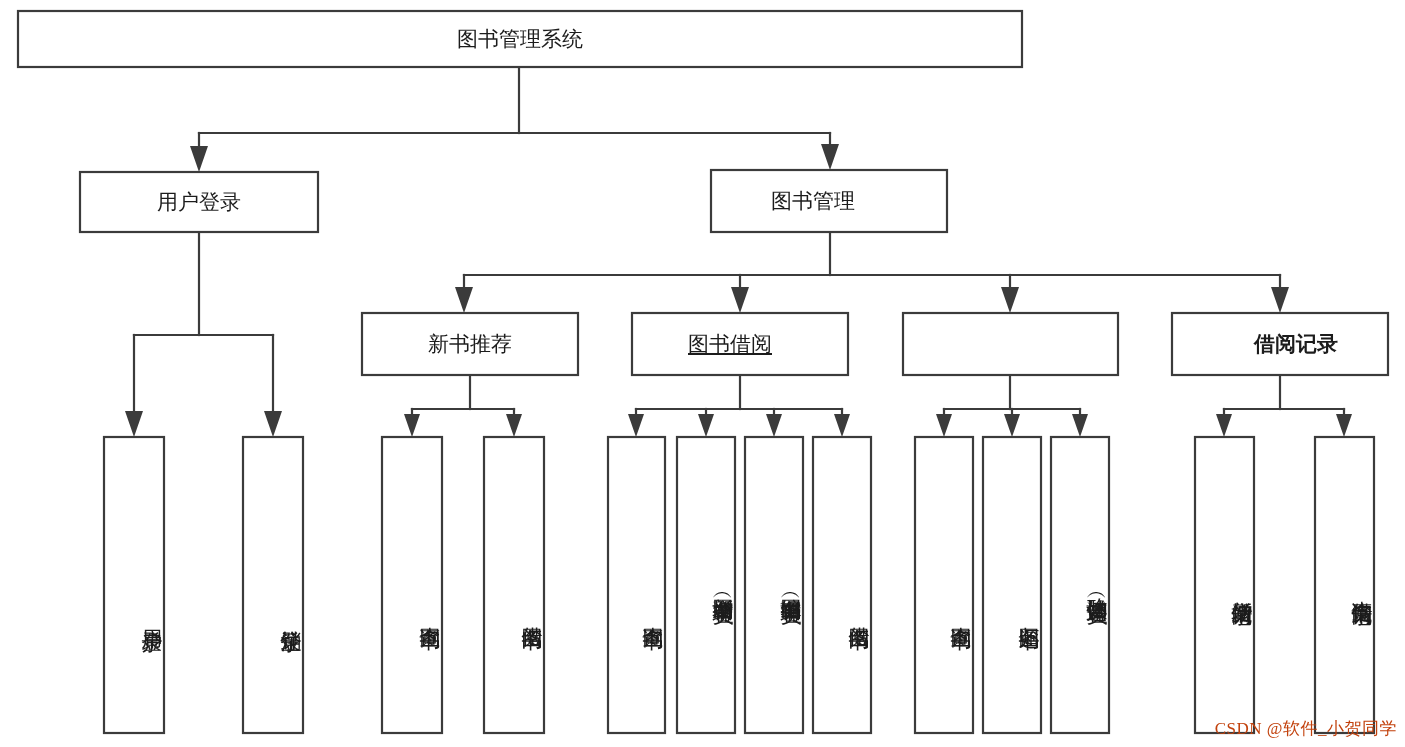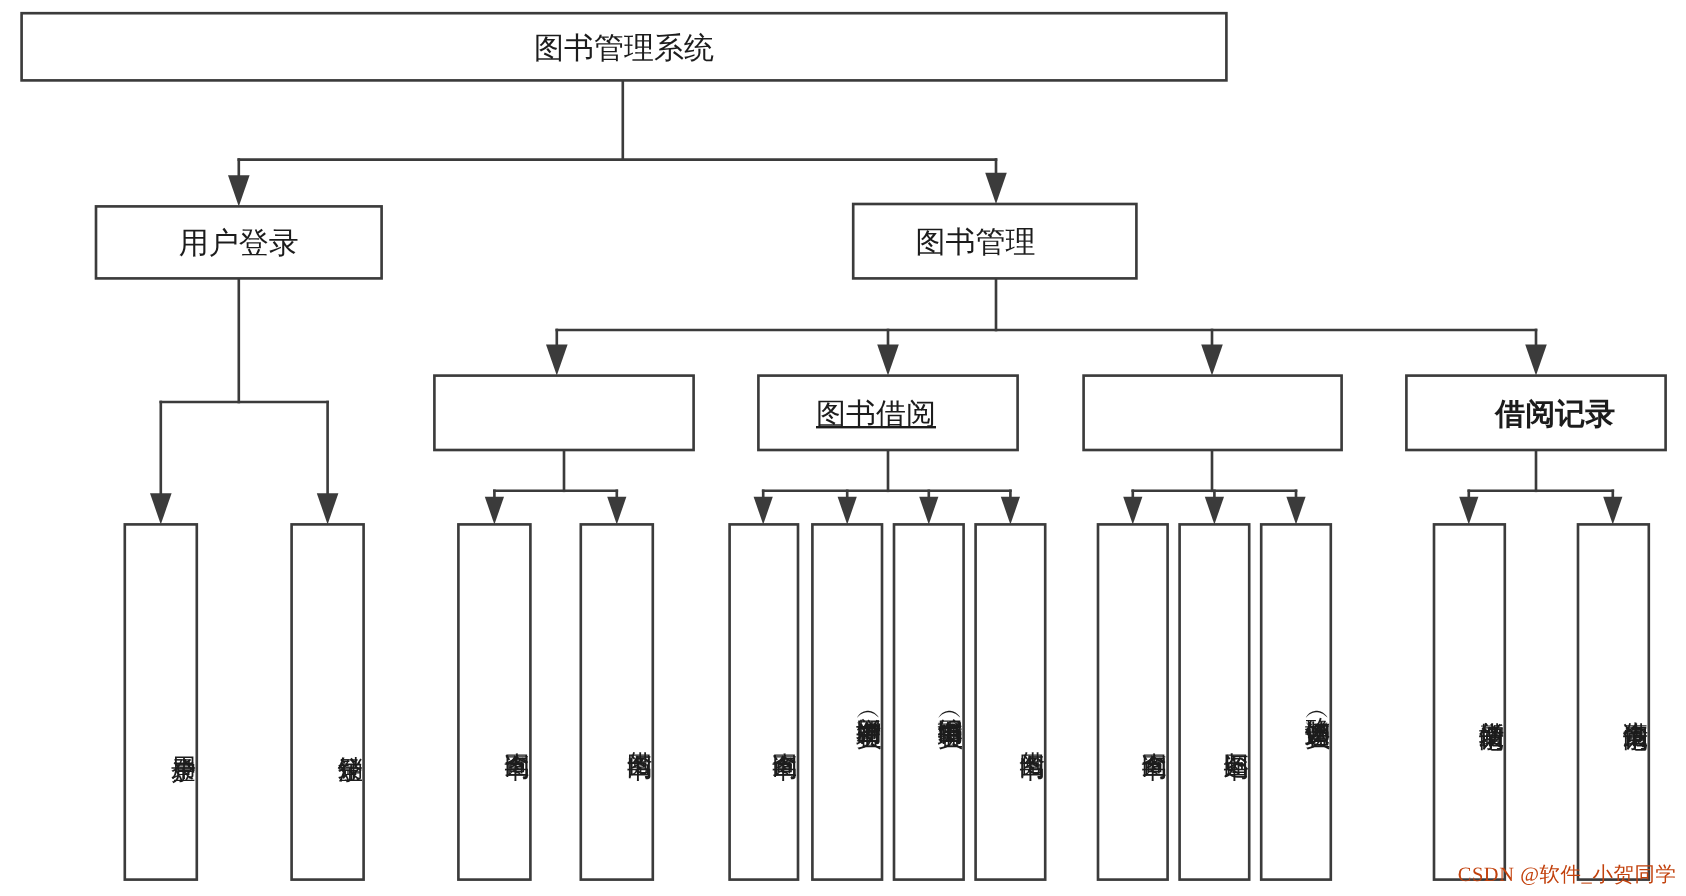--- a/index.html
+++ b/index.html
@@ -54,21 +54,21 @@
     white-space: nowrap;
     text-align: center;
     display: flex;
     align-items: flex-start;
     justify-content: center;
     pointer-events: none;
   }
   .hlabel {
     position: absolute;
     font-family: "Liberation Sans", "DejaVu Sans", sans-serif;
-    font-size: 25px;
+    font-size: 21px;
     color: #1c1c1c;
     display: flex;
     align-items: center;
     justify-content: center;
     pointer-events: none;
   }
   #watermark {
     position: absolute;
     right: 8px;
     bottom: 7px;
@@ -192,20 +192,21 @@
 
     <rect class="node-box" x="1195" y="437" width="59" height="296"></rect>
     <rect class="node-box" x="1315" y="437" width="59" height="296"></rect>
   </svg>
 
   <div class="hlabel" style="left:18px; top:11px; width:1004px; height:56px;">图书管理系统</div>
 
   <div class="hlabel" style="left:80px; top:172px; width:238px; height:60px;">用户登录</div>
   <div class="hlabel" style="left:711px; top:170px; width:204px; height:62px;">图书管理</div>
 
+  <div class="hlabel" style="left:362px; top:313px; width:216px; height:62px;">新书推荐</div>
   <div class="hlabel" style="left:632px; top:313px; width:196px; height:62px;text-decoration:underline;">图书借阅</div>
   <div class="hlabel" style="left:1172px; top:313px; width:248px; height:62px;font-weight:bold;">借阅记录</div>
 
   <div class="vlabel" style="left:104px; top:515px; width:60px; height:200px;">用户登录</div>
   <div class="vlabel" style="left:243px; top:515px; width:60px; height:200px;">注销登录</div>
 
   <div class="vlabel" style="left:382px; top:512px; width:60px; height:200px;">查询图书</div>
   <div class="vlabel" style="left:484px; top:512px; width:60px; height:200px;">借阅图书</div>
 
   <div class="vlabel" style="left:608px; top:512px; width:57px; height:200px;">查询图书</div>

